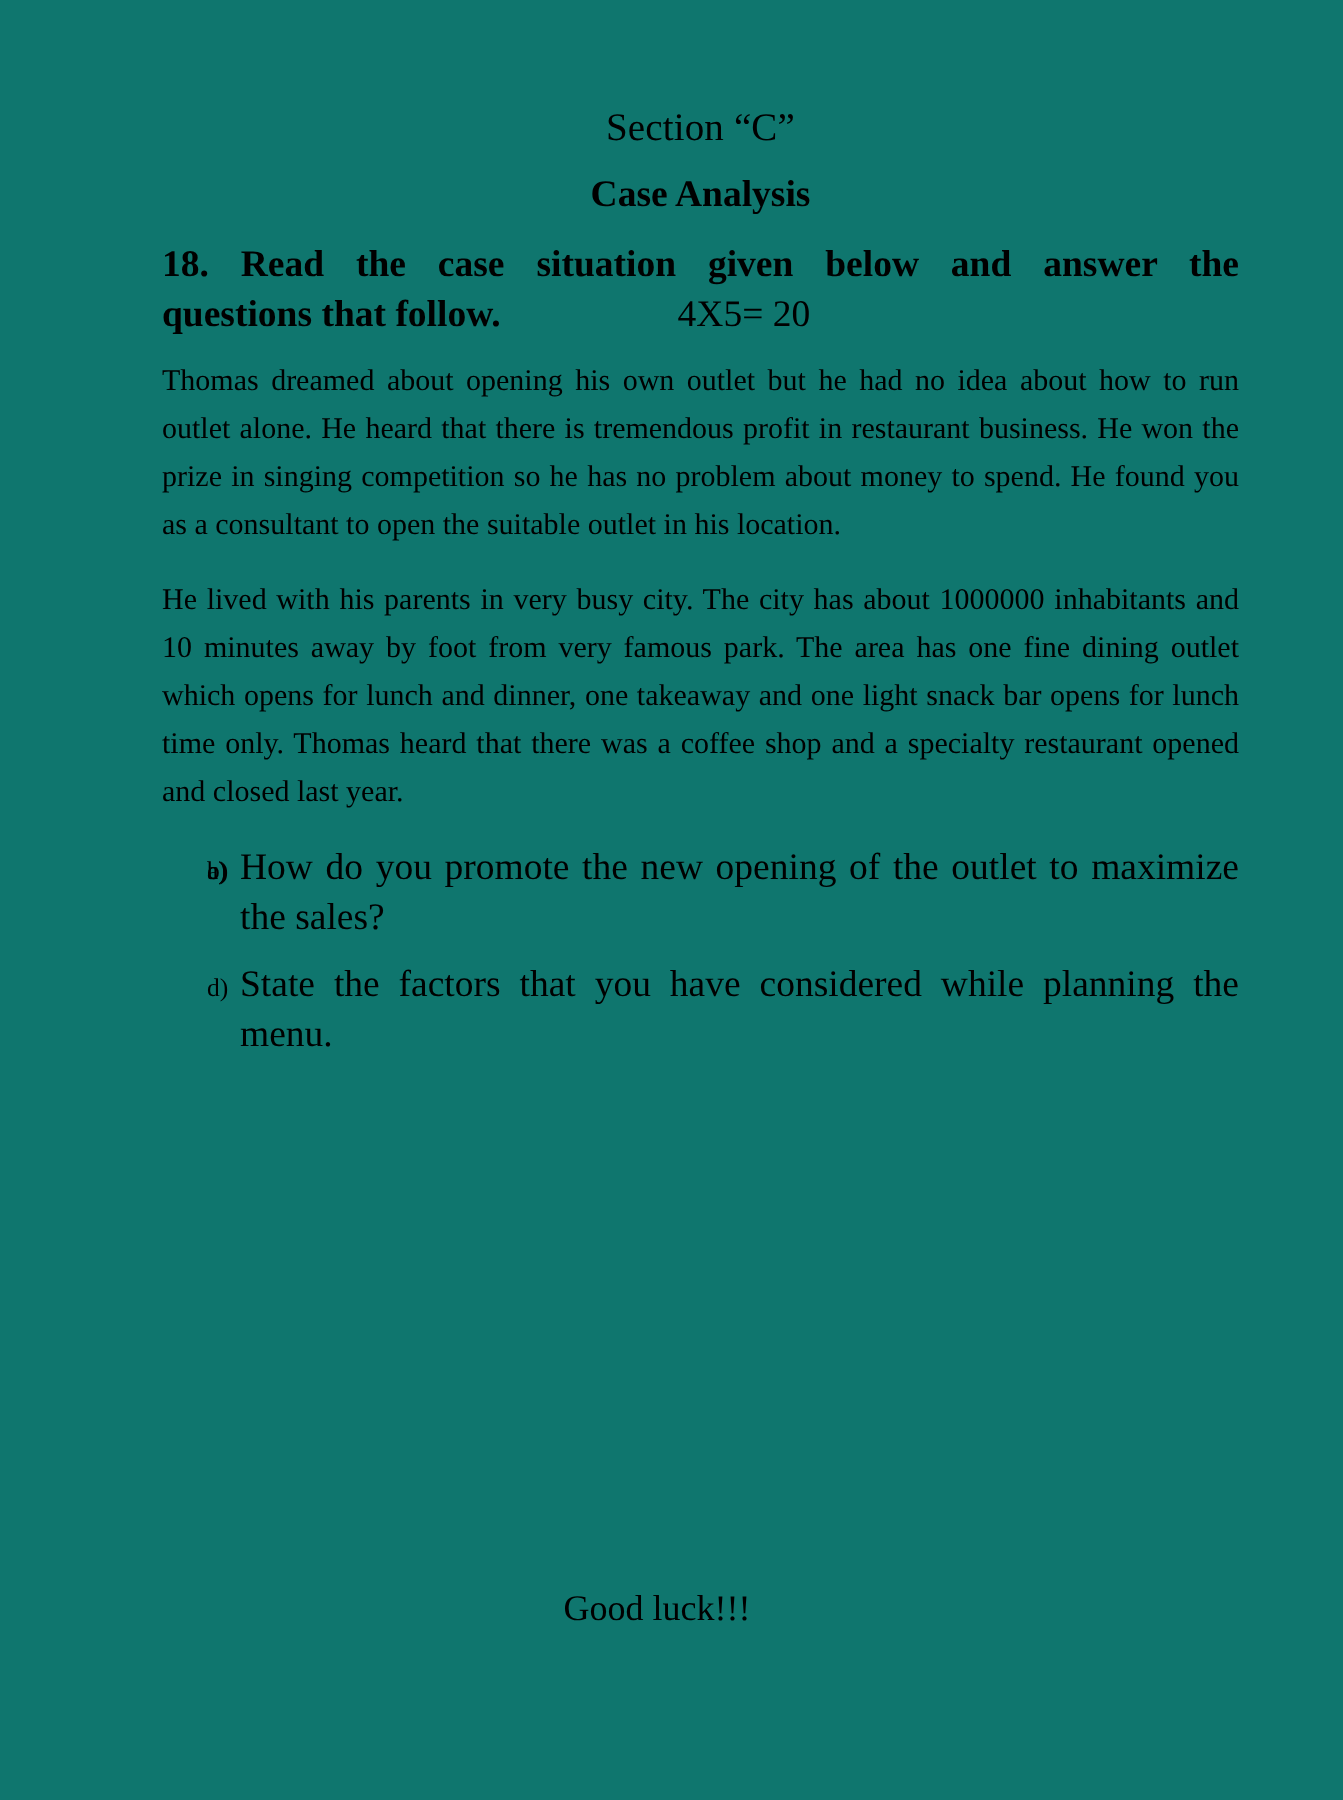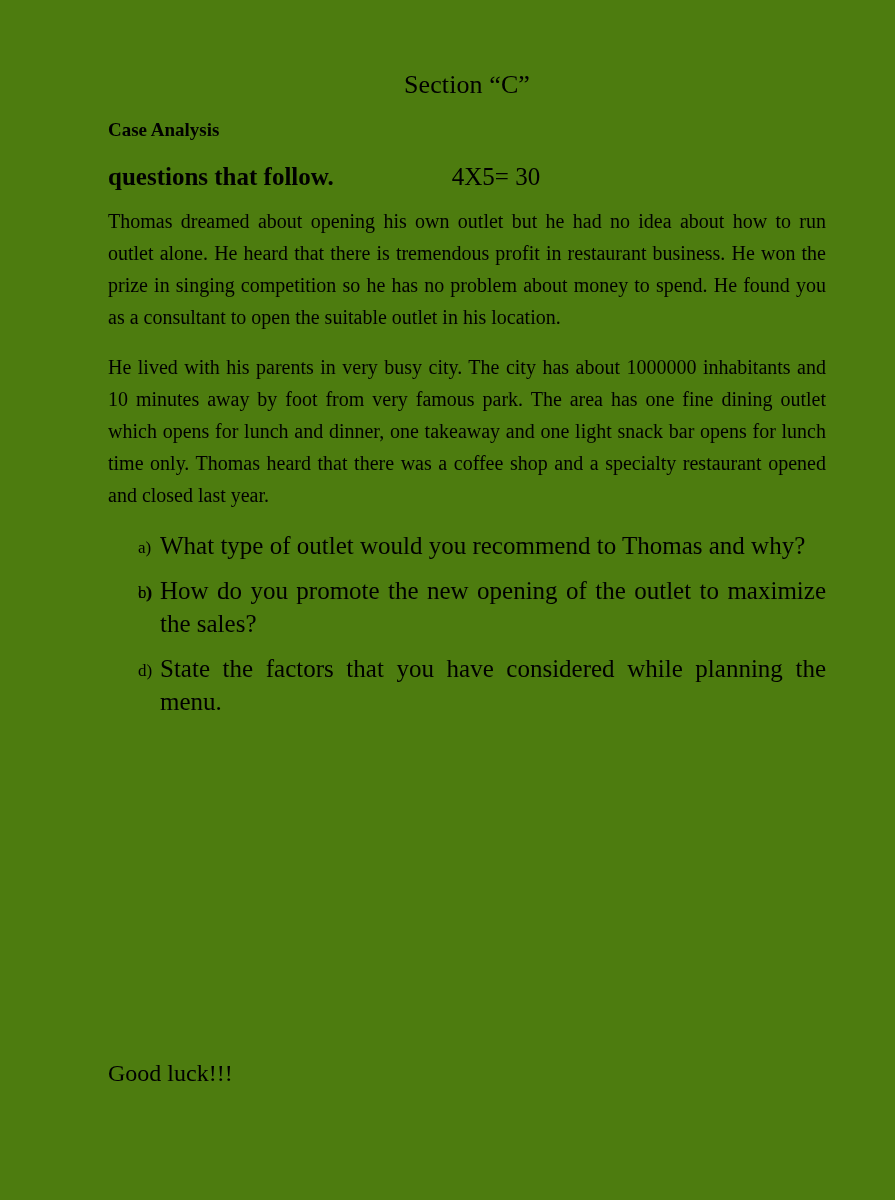--- a/index.html
+++ b/index.html
@@ -13,21 +13,21 @@
     font-family: "Liberation Serif", "DejaVu Serif", serif;
     color: #000000;
     -webkit-font-smoothing: antialiased;
   }
 
   .page {
     position: relative;
     width: 895px;
     height: 1200px;
     box-sizing: border-box;
-    background: #4d7c0f;
+    background: #0f766e;
     overflow: hidden;
   }
 
   .content {
     position: absolute;
     left: 108px;
     top: 68px;
     width: 718px;
   }
 
@@ -35,21 +35,22 @@
   .section-heading {
     text-align: center;
     font-size: 26px;
     line-height: 34px;
     font-weight: normal;
     margin: 0 0 12px 0;
     letter-spacing: 0.1px;
   }
 
   .case-heading {
-    font-size: 19px;
+    text-align: center;
+    font-size: 25px;
     line-height: 32px;
     font-weight: bold;
     margin: 0 0 14px 0;
   }
 
   
   .question-block {
     margin: 0 0 12px 0;
   }
   .question-line {
@@ -113,52 +114,53 @@
   .q-item.single {
     text-align: left;
   }
 
   
   .footer-note {
     position: absolute;
     left: 108px;
     top: 1057px;
     width: 718px;
+    text-align: center;
     font-size: 24px;
     line-height: 32px;
     padding-right: 58px;
     box-sizing: border-box;
   }
 </style>
 </head>
 <body>
 
 <div class="page">
   <div class="content">
 
     <div class="section-heading">Section “C”</div>
 
     <div class="case-heading">Case Analysis</div>
 
     <div class="question-block">
+      <div class="question-line">18.  Read  the  case  situation  given  below  and  answer  the</div>
       <div class="question-line-2">
         <span>questions that follow.</span>
-        <span class="marks">4X5= 30</span>
+        <span class="marks">4X5= 20</span>
       </div>
     </div>
 
     <p class="para">Thomas dreamed about opening his own outlet but he had no idea about how to run outlet alone. He heard that there is tremendous profit in restaurant business. He won the prize in singing competition so he has no problem about money to spend. He found you as a consultant to open the suitable outlet in his location.</p>
 
     <p class="para">He lived with his parents in very busy city. The city has about 1000000 inhabitants and 10 minutes away by foot from very famous park. The area has one fine dining outlet which opens for lunch and dinner, one takeaway and one light snack bar opens for lunch time only. Thomas heard that there was a coffee shop and a specialty restaurant opened and closed last year.</p>
 
 
     <ul class="q-list">
       <li class="q-item">
         <span class="q-marker">a)</span>
-        <span>What type of outlet would you recommend to Thomas and why?</span>
       </li>
       <li class="q-item single">
         <span class="q-marker">b)</span>
       </li>
       <li class="q-item">
         <span class="q-marker">c)</span>
         <span>How do you promote the new opening of the outlet to maximize the sales?</span>
       </li>
       <li class="q-item">
         <span class="q-marker">d)</span>

